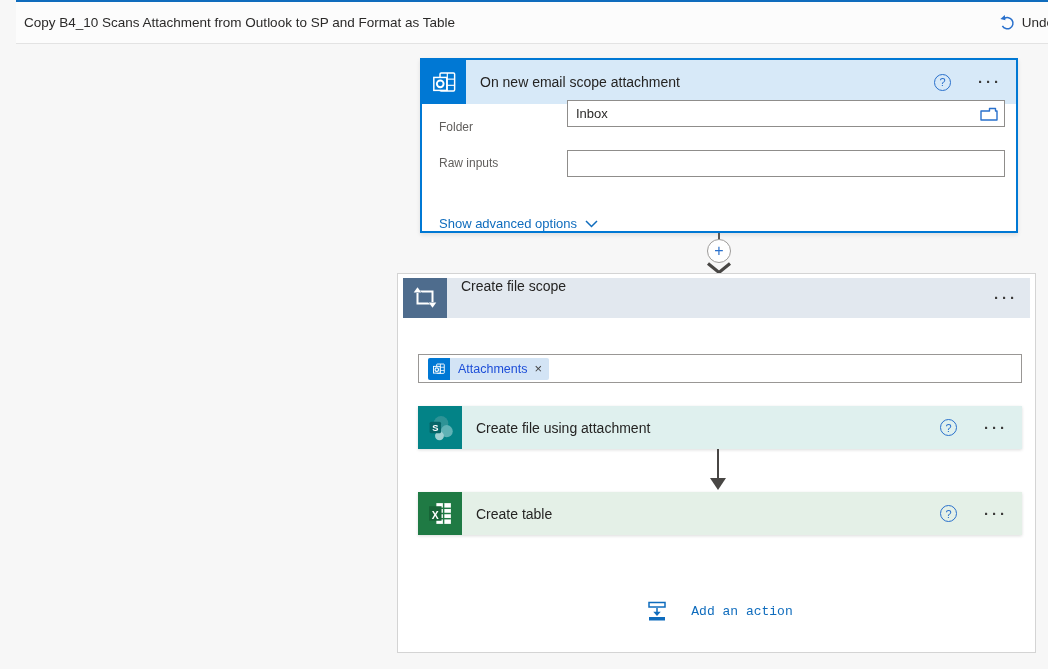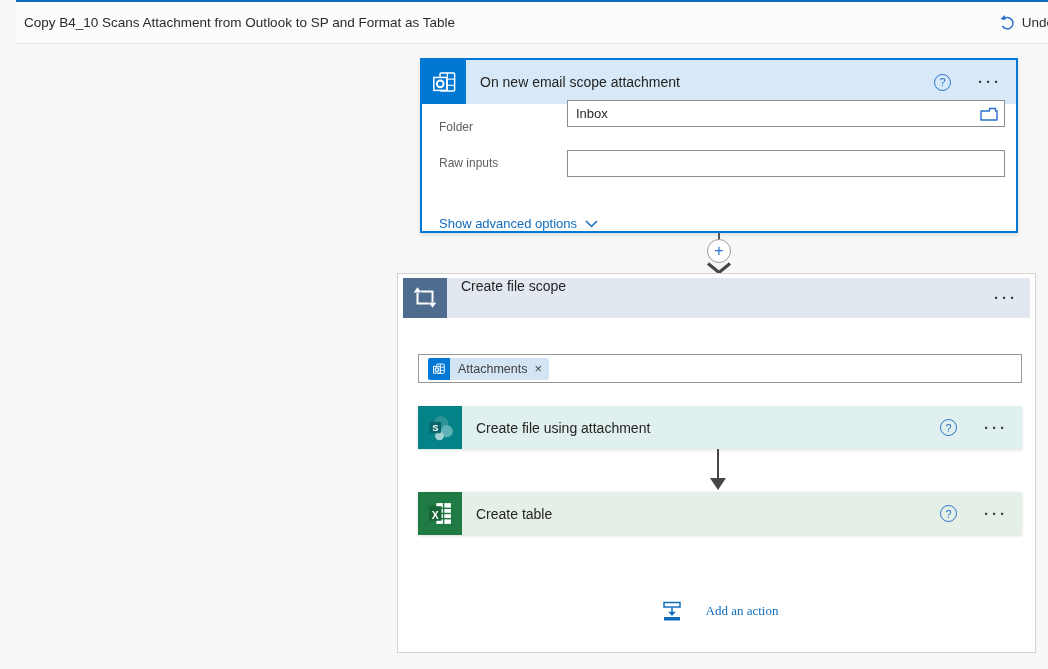--- a/index.html
+++ b/index.html
@@ -95,41 +95,41 @@
     display:flex; align-items:center; padding-left:9px;
   }
   .token {
     display:inline-flex; align-items:center; height:22px;
     background:#d3e4f5; border-radius:2px; padding-right:7px; cursor:pointer;
   }
   .token .tk-icon {
     width:22px; height:22px; background:#0078d4; border-radius:2px 0 0 2px;
     display:flex; align-items:center; justify-content:center; margin-right:8px;
   }
-  .tk-label { font-size:12.5px; color:#404040; }
+  .tk-label { font-size:12.5px; color:#1d4ed8; }
   .tk-close { margin-left:7px; font-size:13px; color:#444; cursor:pointer; line-height:1; }
 
   .action-card {
     position:absolute; left:20px; width:604px; height:43px;
     display:flex; align-items:center; cursor:pointer;
     box-shadow:0 1px 3px rgba(0,0,0,.14);
   }
   .action-card .icon-tile { width:44px; height:43px; }
   .sp-card { top:132px; background:#dff0ee; }
   .sp-card .icon-tile { background:#038387; }
   .xl-card { top:218px; background:#e4f0e7; }
   .xl-card .icon-tile { background:#1f7a44; }
 
   .scope-arrow { position:absolute; left:310px; top:175px; }
 
   .add-action-row { position:absolute; left:20px; top:327px; width:604px; display:flex; justify-content:center; }
   .add-action-btn {
     display:flex; align-items:center; gap:24px;
     color:#0f6cbd; font-size:13px; cursor:pointer; background:none; border:none;
-    font-family:Liberation Serif, serif;
+    font-family:Liberation Mono, monospace;
   }
 
   svg { display:block; }
 </style>
 </head>
 <body>
 
 <div class="topbar">
   <span class="topbar-title">Copy B4_10 Scans Attachment from Outlook to SP and Format as Table</span>
   <span class="undo-btn">

